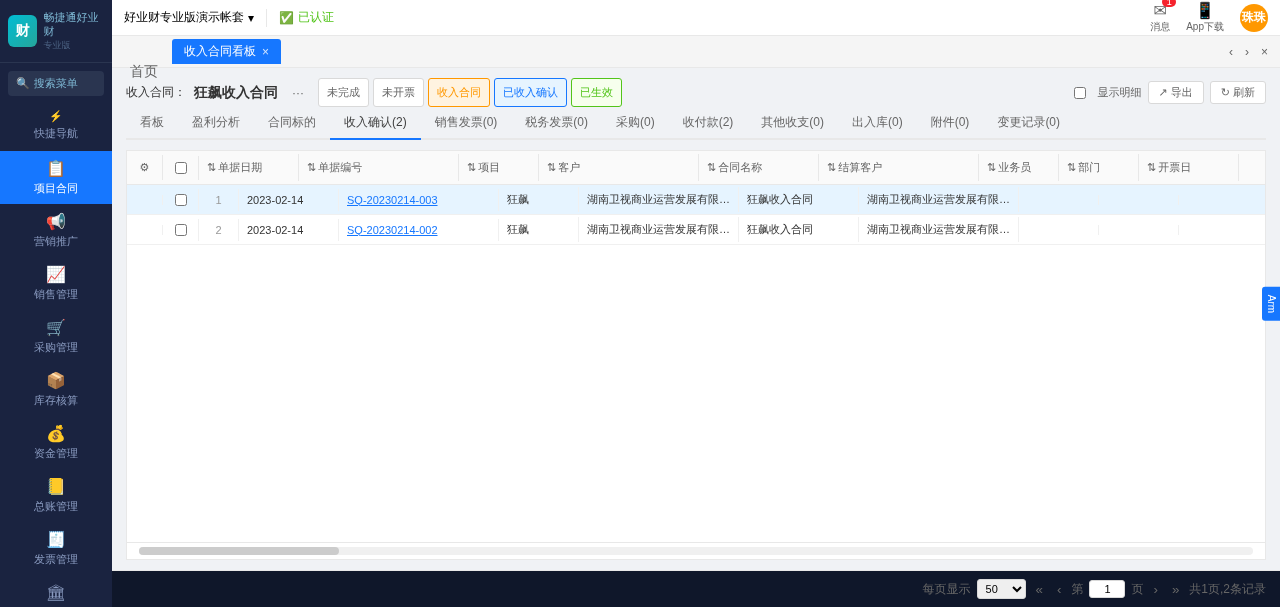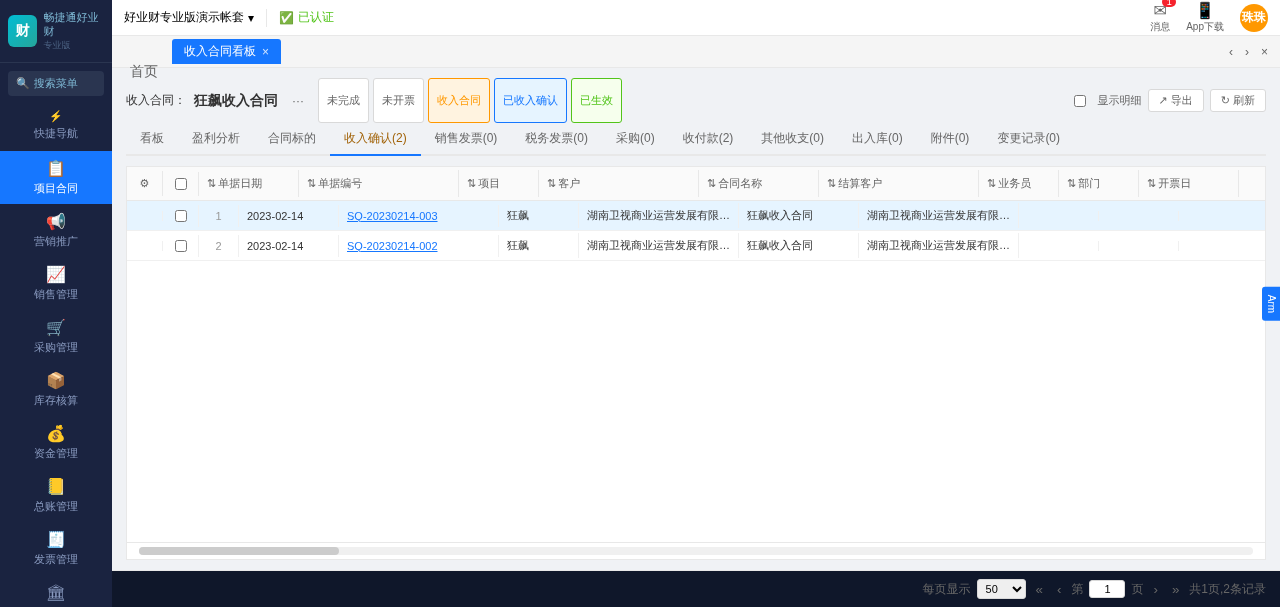--- a/index.html
+++ b/index.html
@@ -42,32 +42,32 @@
     .tab-nav-btn { cursor: pointer; padding: 2px 4px; }
 
     
     .content { flex: 1; padding: 10px 14px; overflow: hidden; display: flex; flex-direction: column; }
 
     
     .page-header { display: flex; align-items: center; gap: 8px; margin-bottom: 0; }
     .page-title { font-size: 14px; font-weight: bold; color: #333; }
     .more-btn { cursor: pointer; color: #666; padding: 2px 6px; }
     .status-tags { display: flex; gap: 4px; }
-    .tag { padding: 14px 8px; border-radius: 3px; font-size: 11px; cursor: pointer; border: 1px solid #d9d9d9; color: #666; background: white; }
+    .tag { padding: 6px 8px; border-radius: 3px; font-size: 11px; cursor: pointer; border: 1px solid #d9d9d9; color: #666; background: white; }
     .tag.active { background: #fff3e0; border-color: #ff9800; color: #ff9800; }
     .tag.blue { background: #e6f4ff; border-color: #1677ff; color: #1677ff; }
     .tag.green { background: #f6ffed; border-color: #52c41a; color: #52c41a; }
     .page-header-right { margin-left: auto; display: flex; gap: 6px; align-items: center; }
     .show-detail { display: flex; align-items: center; gap: 12px; font-size: 11px; color: #666; }
     .action-btn { padding: 3px 10px; border: 1px solid #d9d9d9; background: white; border-radius: 3px; cursor: pointer; font-size: 11px; color: #666; display: flex; align-items: center; gap: 3px; }
 
     
     .sub-tabs { display: flex; border-bottom: 2px solid #e8e8e8; margin-bottom: 10px; gap: 0; flex-shrink: 0; }
     .sub-tab { padding: 7px 14px; cursor: pointer; font-size: 12px; color: #666; white-space: nowrap; border-bottom: 2px solid transparent; margin-bottom: -2px; }
-    .sub-tab.active { color: #a16207; border-bottom-color: #1677ff; }
+    .sub-tab.active { color: #404040; border-bottom-color: #1677ff; }
 
     
     .table-container { flex: 1; overflow: hidden; display: flex; flex-direction: column; border: 1px solid #e8e8e8; background: white; }
     .table-header { display: flex; background: #fafafa; border-bottom: 1px solid #e8e8e8; min-height: 34px; align-items: center; }
     .th { display: flex; align-items: center; padding: 6px 8px; font-size: 11px; color: #666; font-weight: 500; white-space: nowrap; border-right: 1px solid #e8e8e8; gap: 2px; flex-shrink: 0; }
     .th-sort { cursor: pointer; }
     .table-body { flex: 1; overflow-y: auto; }
     .table-row { display: flex; align-items: center; border-bottom: 1px solid #f0f0f0; min-height: 30px; }
     .table-row.selected { background: #e6f4ff; }
     .td { padding: 5px 8px; font-size: 11px; color: #333; border-right: 1px solid #f0f0f0; white-space: nowrap; overflow: hidden; text-overflow: ellipsis; flex-shrink: 0; }

